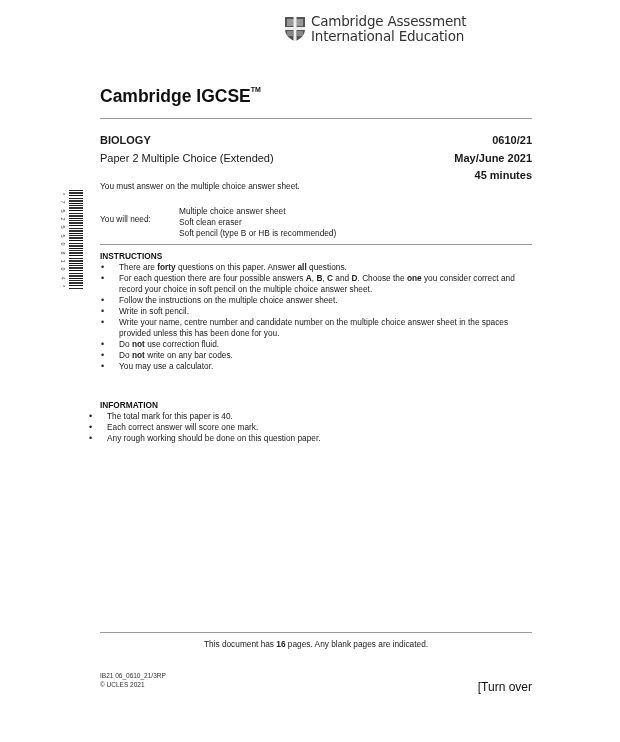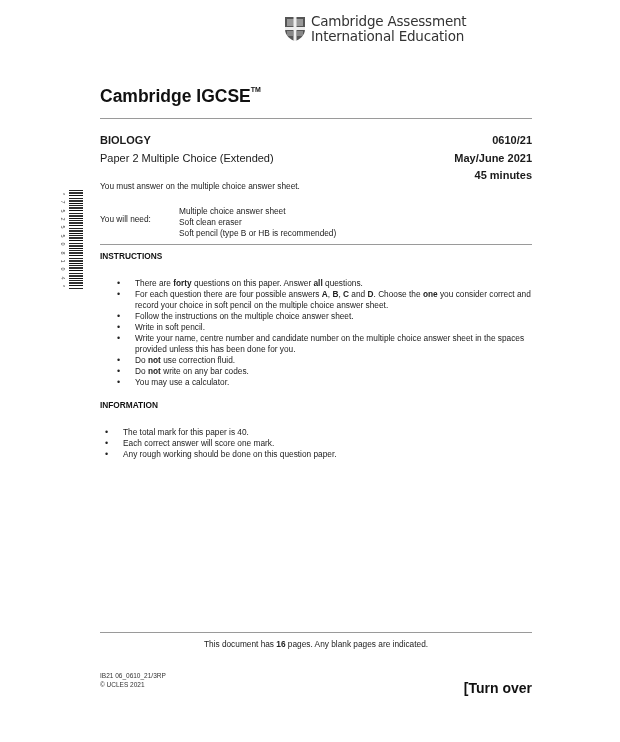--- a/index.html
+++ b/index.html
@@ -19,30 +19,30 @@
   .paper { left: 100px; top: 144px; }
   .code { right: 88px; top: 126px; font-weight: bold; text-align: right; }
   .session { right: 88px; top: 144px; font-weight: bold; text-align: right; }
   .duration { right: 88px; top: 161px; font-weight: bold; text-align: right; }
   .txt { font-size: 8.3px; line-height: 11px; color: #222; }
   .must { left: 100px; top: 181px; }
   .need-label { left: 100px; top: 206px; margin-top: 8px; }
   .need-items { left: 179px; top: 206px; }
   .need-items div { line-height: 11px; }
   .section-h { font-size: 8.3px; font-weight: bold; color: #111; }
-  ul.bullets { list-style: none; margin: 16px; padding: 0; }
+  ul.bullets { list-style: none; margin: 0; padding: 0; }
   ul.bullets li { position: relative; padding-left: 19px; font-size: 8.3px; line-height: 11px; color: #222; width: 413px; }
   ul.bullets li::before { content: "\2022"; position: absolute; left: 1px; top: 0; font-size: 9px; }
   .instr-h { left: 100px; top: 251px; }
   .instr-list { left: 100px; top: 262px; }
   .info-h { left: 100px; top: 400px; }
   .info-list { left: 88px; top: 411px; }
   .footer-note { left: 100px; width: 432px; top: 639px; text-align: center; font-size: 8.3px; color: #222; }
   .ref { left: 100px; top: 672px; font-size: 6.5px; line-height: 8.5px; color: #333; }
-  .turn { right: 88px; top: 680px; font-size: 14px; font-weight: bold; color: #111; }
+  .turn { right: 88px; top: 680px; font-size: 12px; font-weight: normal; color: #111; }
   .barcode { left: 58px; top: 190px; width: 40px; height: 100px; display: flex; }
   .bc-digits { width: 8px; display: flex; flex-direction: column; justify-content: space-between;
                font-size: 5.5px; color: #444; font-family: "Liberation Sans", sans-serif; }
   .bc-digits span { transform: rotate(90deg); display: block; height: 8px; text-align: center; }
   .bc-bars { margin-left: 3px; width: 14px; height: 100px;
      background: repeating-linear-gradient(to bottom, #222 0px, #222 1px, #fff 1px, #fff 2px, #333 2px, #333 4px, #fff 4px, #fff 5px, #111 5px, #111 6px, #fff 6px, #fff 7.5px); }
 </style>
 </head>
 <body>
 

